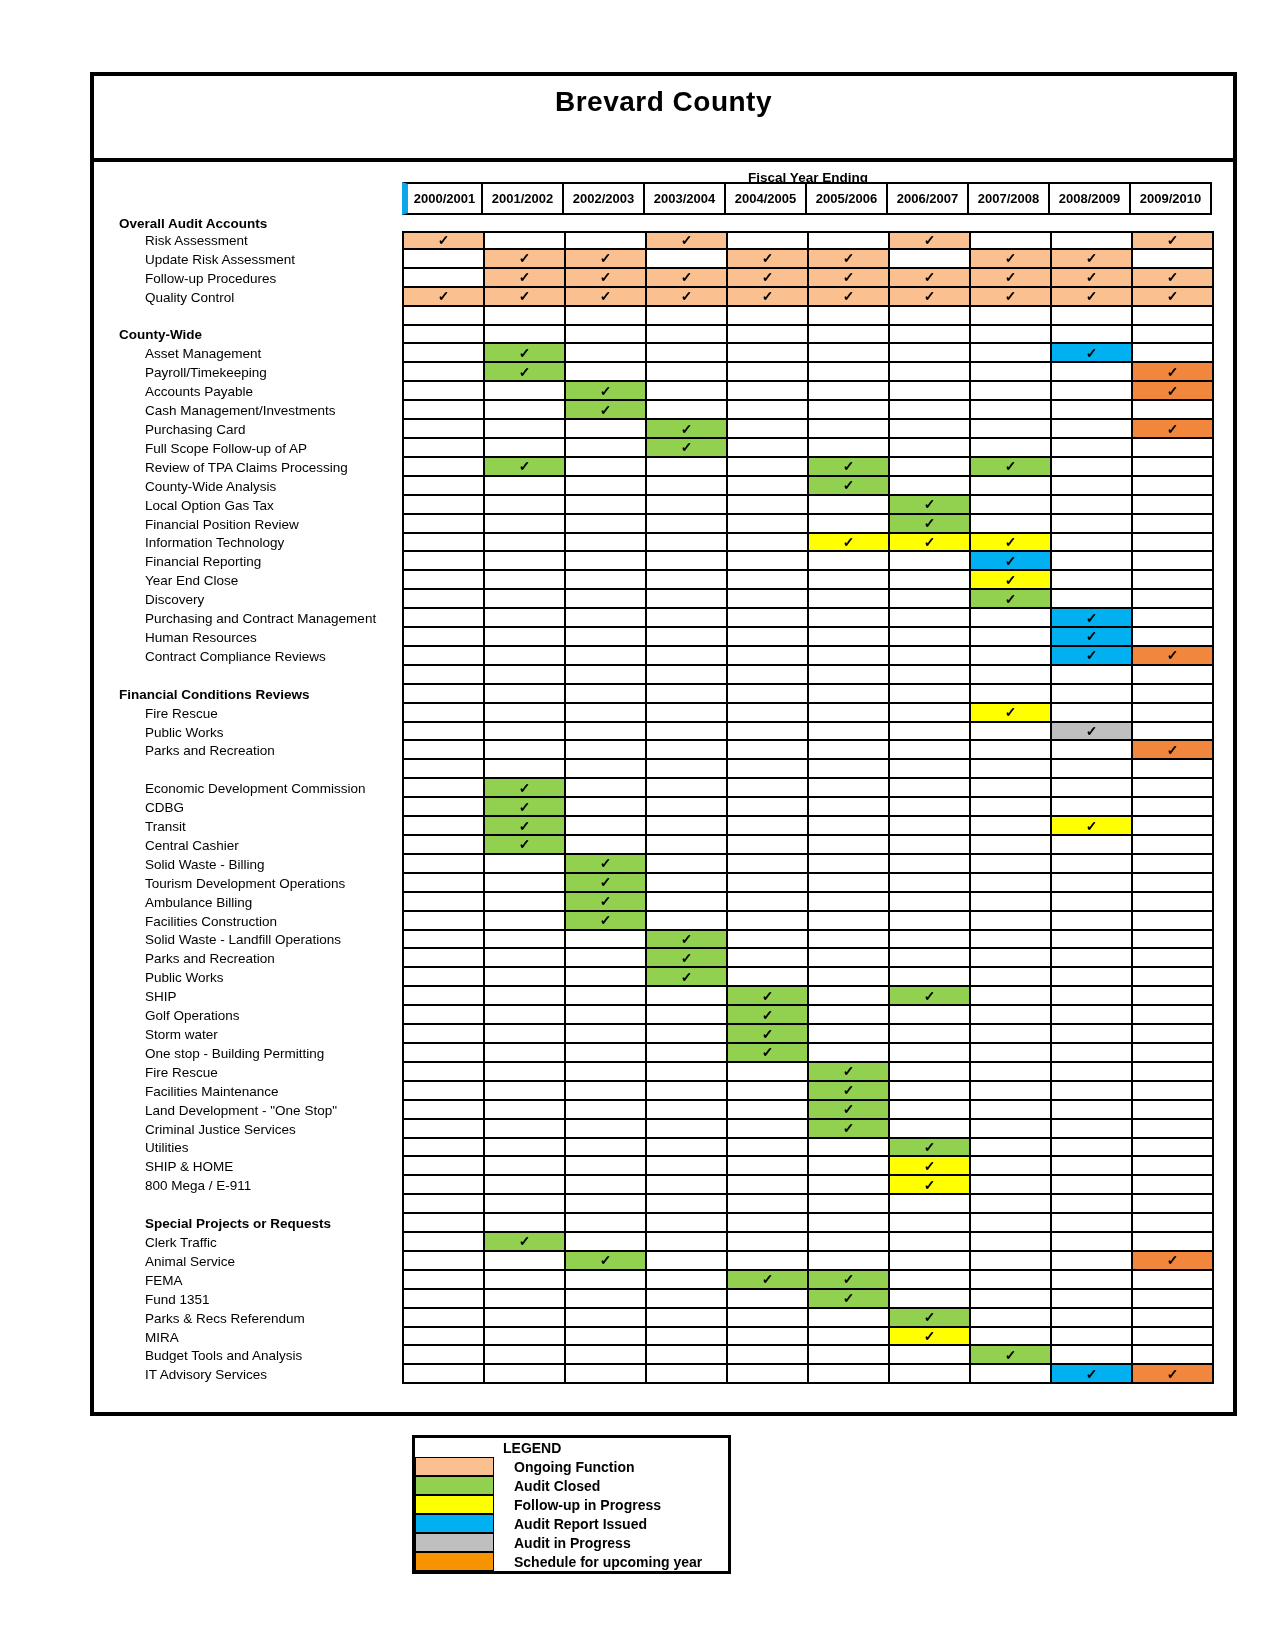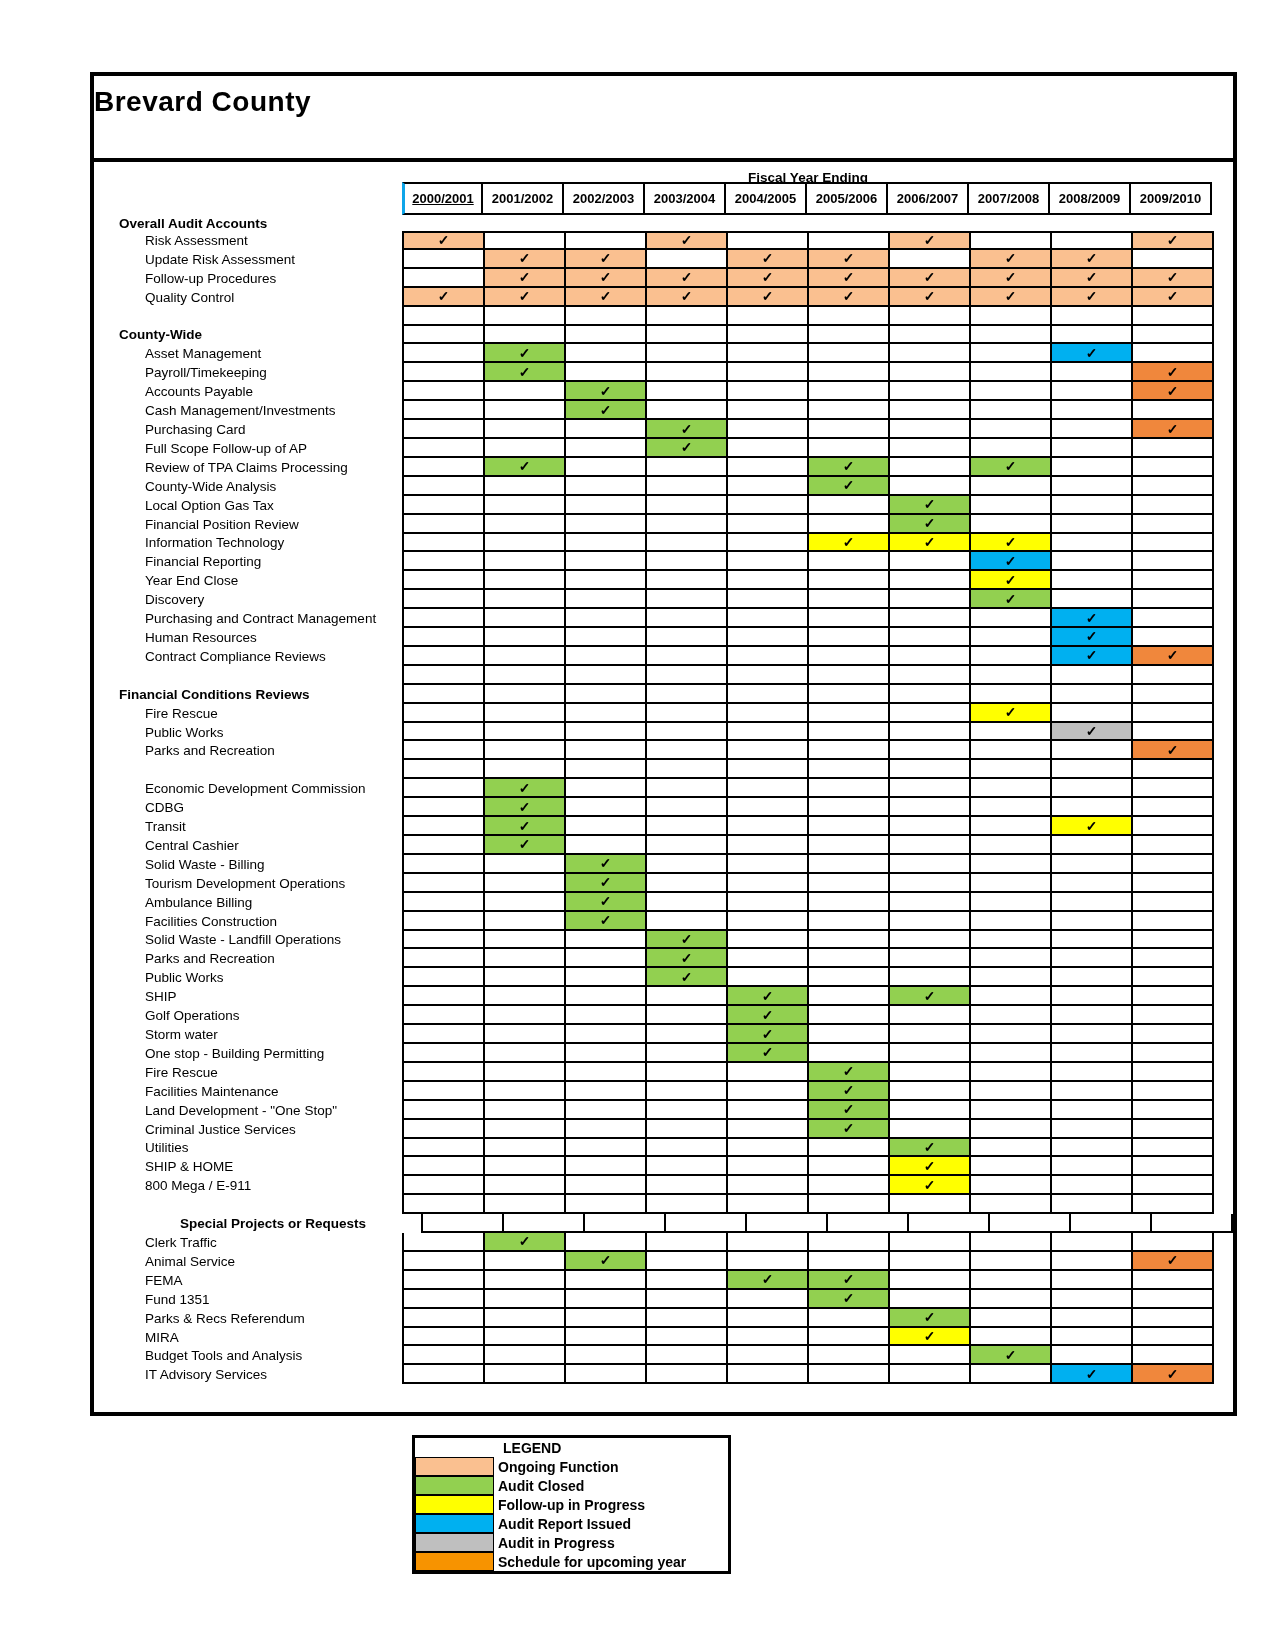--- a/index.html
+++ b/index.html
@@ -20,21 +20,21 @@
     top: 72px;
     width: 1147px;
     height: 1344px;
     border: 4px solid #000;
     overflow: hidden;
     background: #fff;
   }
   .title-block {
     height: 86px;
     border-bottom: 4px solid #000;
-    text-align: left;
+    text-align: center;
     padding-top: 10px;
   }
   .title    { font-size: 28px; font-weight: bold; letter-spacing: 0.5px; }
   .subtitle { font-size: 16px; font-weight: bold; margin-top: 5px; }
 
   .fye-band  { height: 20px; display: flex; }
   .fye-label {
     margin-left: 308px;
     width: 812px;
     text-align: center;
@@ -48,41 +48,41 @@
     width: 81px;
     border-top: 2px solid #000;
     border-bottom: 2px solid #000;
     border-right: 2px solid #000;
     display: flex; align-items: center; justify-content: center;
     font-weight: bold;
     font-size: 13px;
     background: #fff;
     white-space: nowrap;
   }
-  .year-cell:first-child { border-left: 3px solid #0ea5e9; text-decoration: underline; }
+  .year-cell:first-child { border-left: 6px solid #0ea5e9; }
 
   .section-band {
     height: 16px;
     display: flex; align-items: center;
     padding-left: 25px;
     font-weight: bold;
     font-size: 13.5px;
   }
 
   .grid-row { display: flex; height: 18.92px; }
   .row-label {
     width: 308px;
     padding-left: 51px;
     display: flex; align-items: center;
     font-size: 13.5px;
     white-space: nowrap;
     overflow: hidden;
   }
   .grid-row.section .row-label { padding-left: 25px; font-weight: bold; }
-  .grid-row.section.indented .row-label { padding-left: 51px; margin-left: 35px; }
+  .grid-row.section.indented .row-label { padding-left: 51px; }
 
   .cells { display: flex; border-left: 2px solid #000; }
   .grid-row.first-bordered .cells { border-top: 2px solid #000; }
   .cell {
     width: 81px;
     border-right: 2px solid #000;
     border-bottom: 2px solid #000;
     display: flex; align-items: center; justify-content: center;
     font-weight: 900;
     font-size: 14px;
@@ -106,21 +106,21 @@
     font-size: 14px;
   }
   .legend-entry { height: 19px; display: flex; }
   .legend-swatch {
     width: 79px;
     height: 100%;
     border: 1px solid #000;
   }
   .legend-label {
     display: flex; align-items: center;
-    padding-left: 4px;
+    padding-left: 20px;
     font-weight: bold;
     font-size: 14px;
     white-space: nowrap;
   }
 </style>
 </head>
 <body>
 
 <div class="page">
   <div class="main-box">

